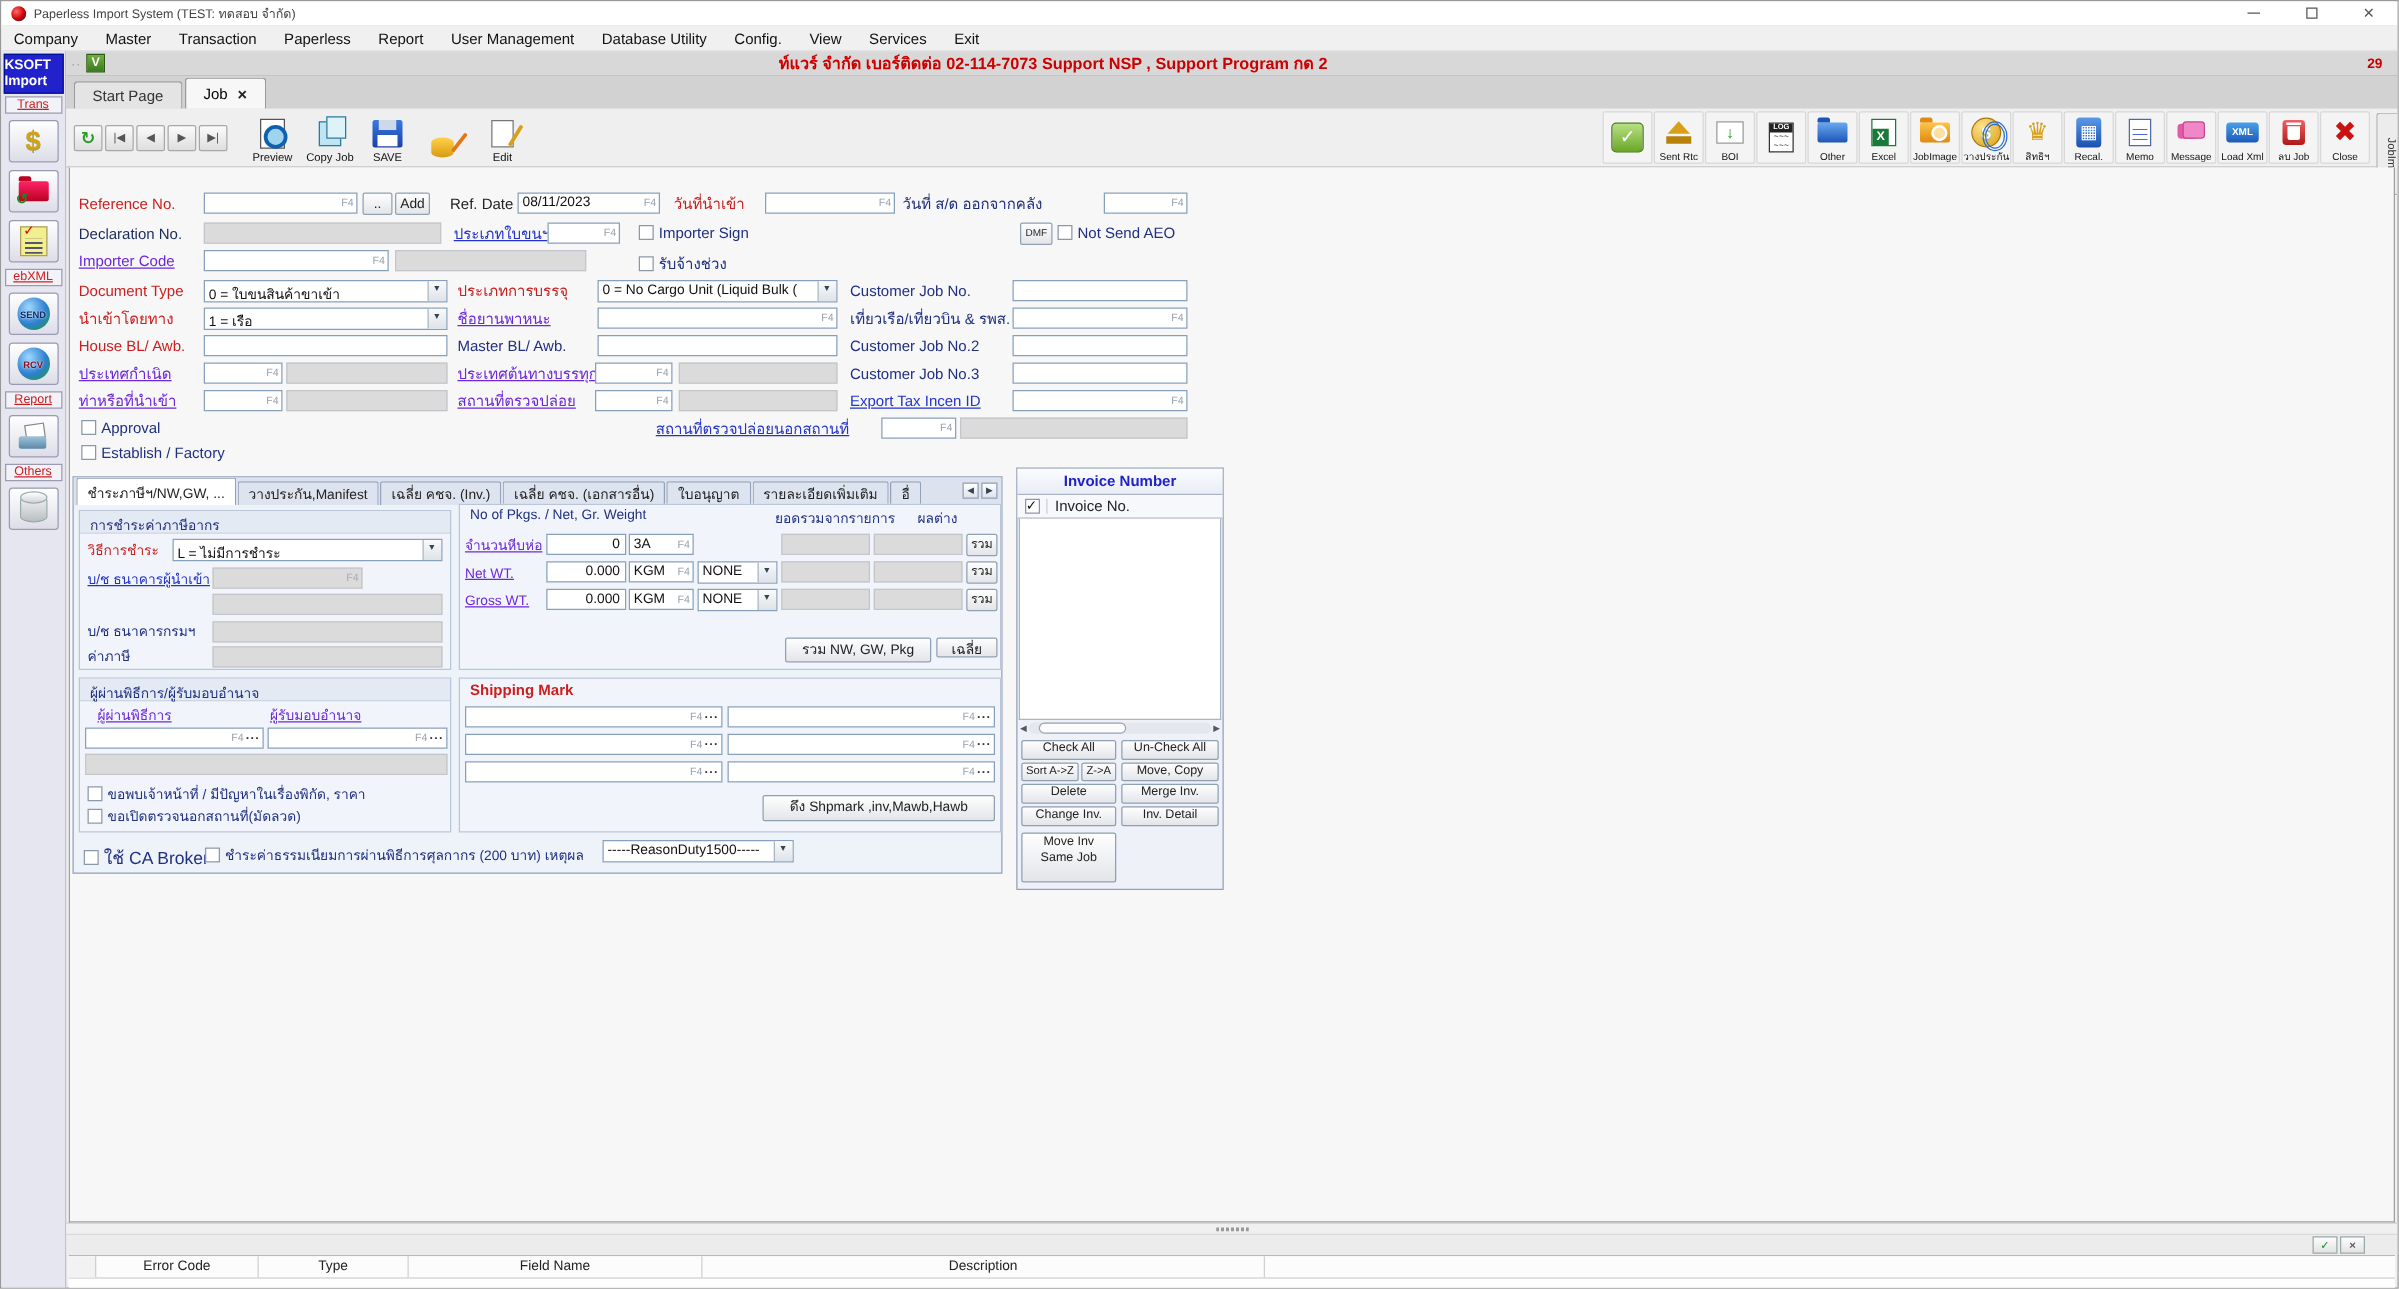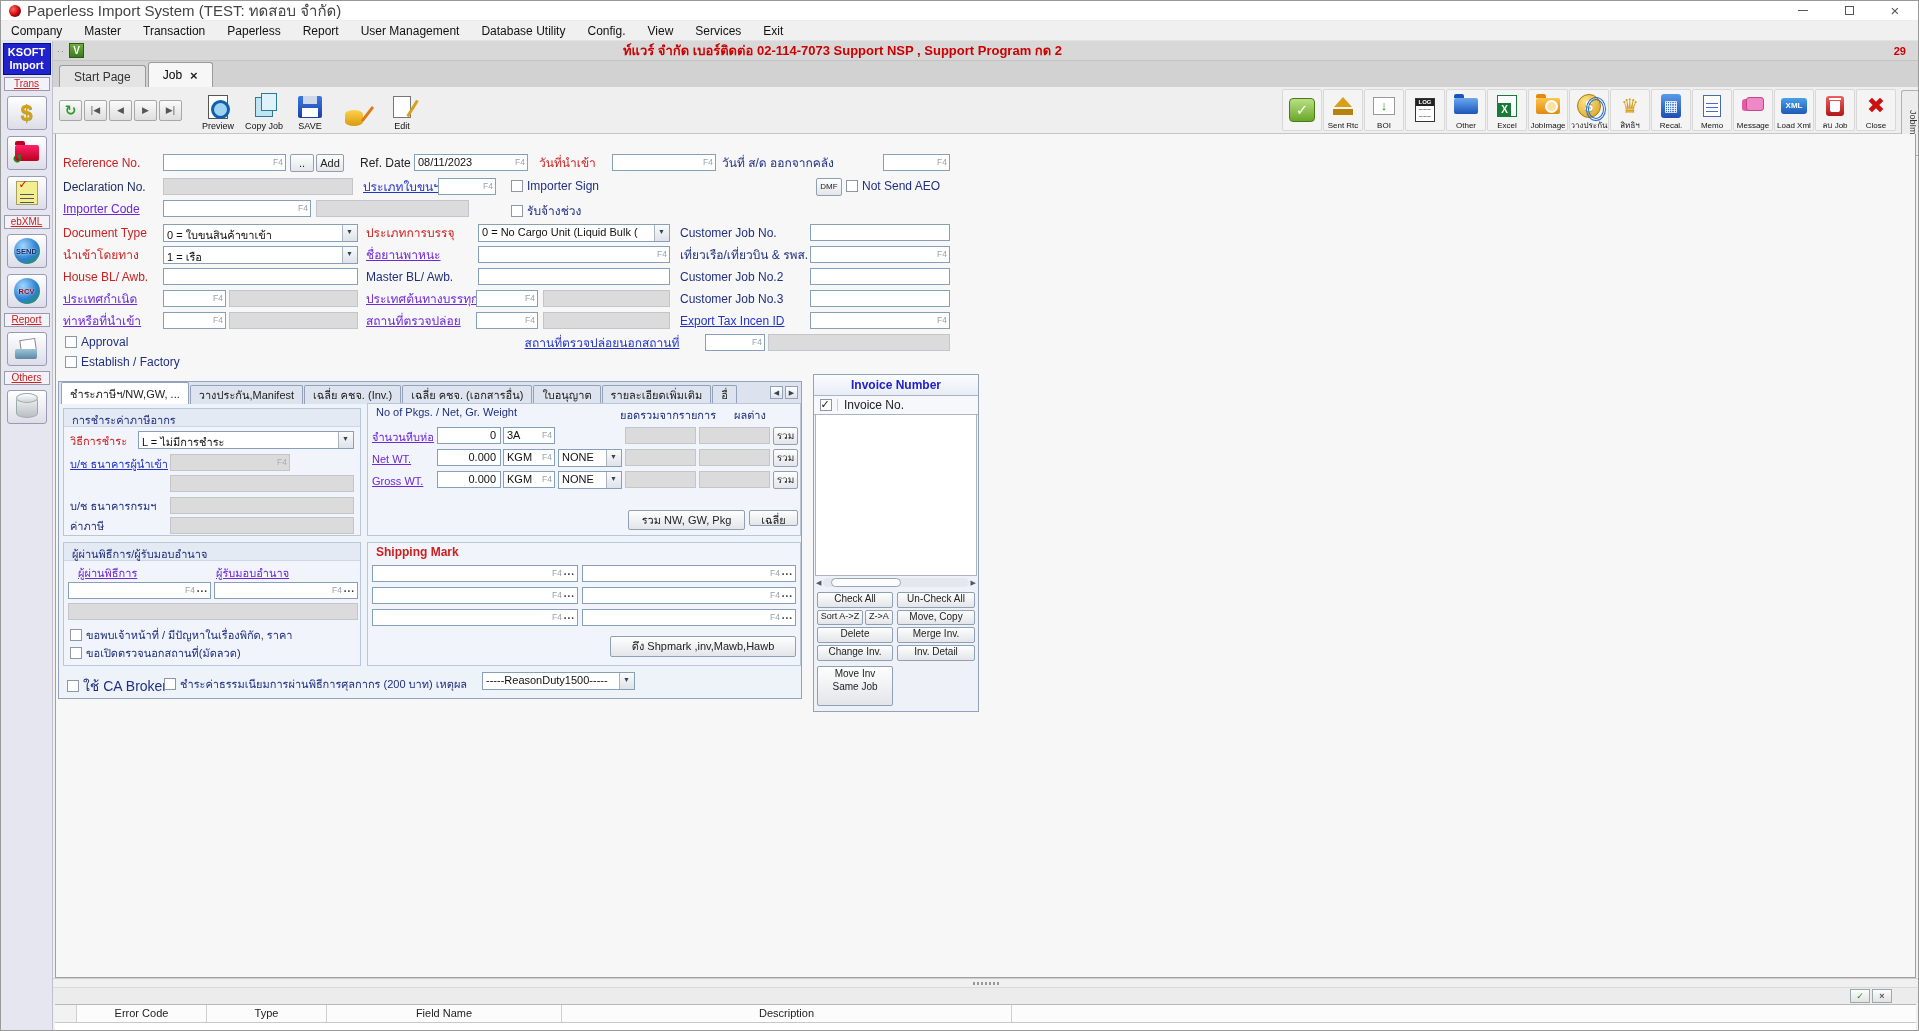--- a/index.html
+++ b/index.html
@@ -1,33 +1,33 @@
 <!DOCTYPE html>
 <html><head>
 <meta charset="utf-8">
 <style>
 *{box-sizing:border-box;margin:0;padding:0;font-family:"Liberation Sans","DejaVu Sans",sans-serif}
 html,body{background:#c8c8c8}
 .win{position:relative;width:1919px;height:1031px;background:#f0f0f0;overflow:hidden;border:1px solid #999}
 
 .titlebar{height:20px;background:#fff;display:flex;align-items:center;padding-left:8px;border-bottom:1px solid #ececec}
 .appicon{width:12px;height:12px;border-radius:50%;background:radial-gradient(circle at 35% 35%,#ff6a6a,#c00 55%,#225 90%);margin-right:6px;flex:none}
-.title{font-size:15px;color:#444}
+.title{font-size:10px;color:#444}
 .wctrl{margin-left:auto;display:flex;height:100%}
 .wbtn{width:46px;height:100%;display:flex;align-items:center;justify-content:center;color:#555;font-size:11px}
 .wbtn .bar{width:10px;height:1px;background:#555}
 .wbtn .box{width:9px;height:9px;border:1px solid #555}
 .wbtn.close::after{content:"×";font-size:15px;color:#555}
 
 .menubar{height:20px;background:#f0f0f0;display:flex;align-items:center;padding-left:10px;gap:22px;border-bottom:1px solid #e2e2e2}
 .menubar span{font-size:12px;color:#111;white-space:nowrap}
 
 .mainrow{display:flex;height:991px}
 .sidebar{width:52px;background:#e6e6f0;border-right:1px solid #c0c0cc;display:flex;flex-direction:column;align-items:center;padding-top:2px}
-.slogo{width:48px;background:#2222cc;color:#fff;font-weight:bold;font-size:11px;text-align:center;line-height:13px;padding:2px 0;border:1px solid #001090}
+.slogo{width:48px;background:#2222cc;color:#fff;font-weight:bold;font-size:11px;text-align:left;line-height:13px;padding:2px 0;border:1px solid #001090}
 .slab{width:46px;margin:2px 0;background:#f2f2f8;border:1px solid #9a9ab0;font-size:10px;color:#cc2020;text-decoration:underline;text-align:center;line-height:12px}
 .sbtn{width:40px;height:34px;margin:3px 0;background:linear-gradient(#ffffff,#dddde8);border:1px solid #9a9ab4;border-radius:3px;display:flex;align-items:center;justify-content:center;position:relative}
 .ic-dollar{font-size:22px;font-weight:bold;color:#d8a017;text-shadow:0 1px 0 #8a6;line-height:22px}
 .ic-folder{width:24px;height:16px;background:linear-gradient(#f26,#b02);border-radius:2px;position:relative}
 .ic-folder::before{content:"";position:absolute;top:-4px;left:0;width:10px;height:4px;background:#b02;border-radius:2px 2px 0 0}
 .ic-folder::after{content:"↺";position:absolute;left:-2px;bottom:-5px;color:#1a8a1a;font-size:12px;font-weight:bold}
 .ic-note{width:22px;height:24px;background:#f3ee8e;border:1px solid #aaa063;position:relative}
 .ic-note::before{content:"";position:absolute;left:3px;right:3px;top:9px;height:12px;background:repeating-linear-gradient(#0000 0 3px,#556 3px 4px)}
 .ic-note::after{content:"✓";position:absolute;left:2px;top:-4px;color:#d00;font-weight:bold;font-size:11px}
 .ic-globe{width:26px;height:26px;border-radius:50%;background:radial-gradient(circle at 35% 30%,#9fd8ff,#2d7fd0 55%,#1b9a46 90%);display:flex;align-items:center;justify-content:center}

